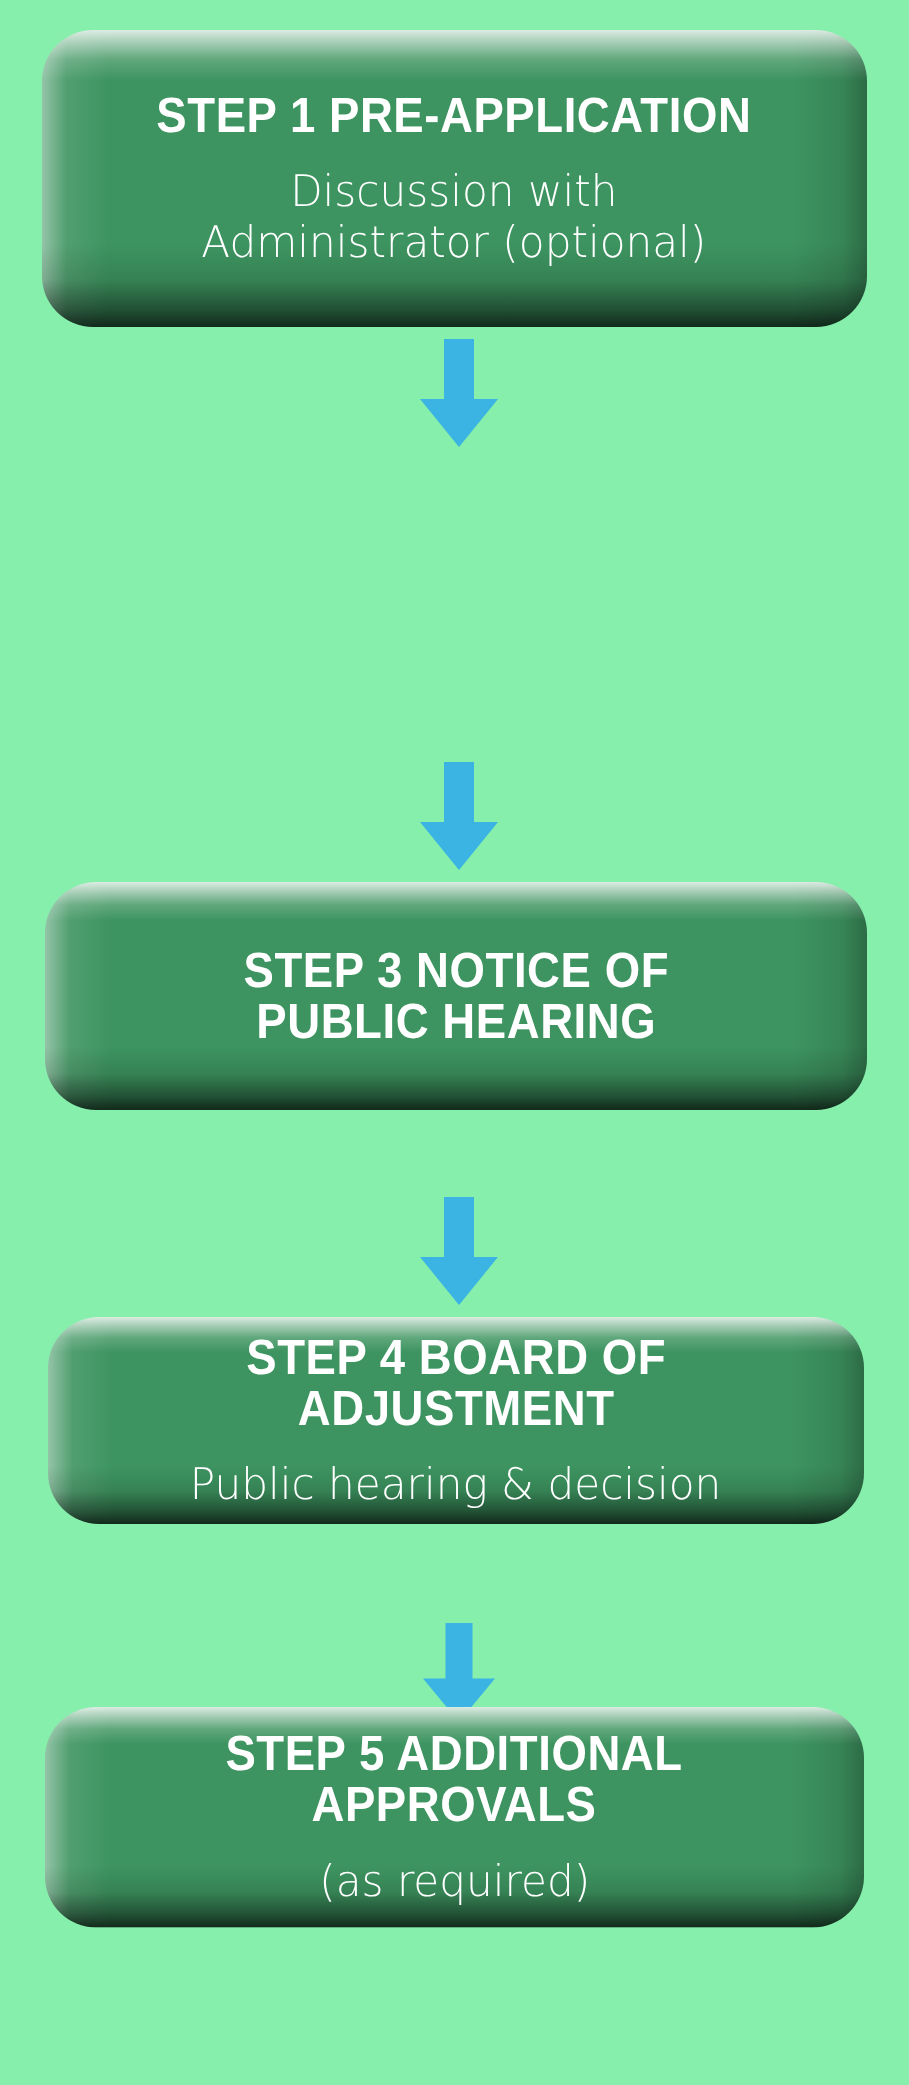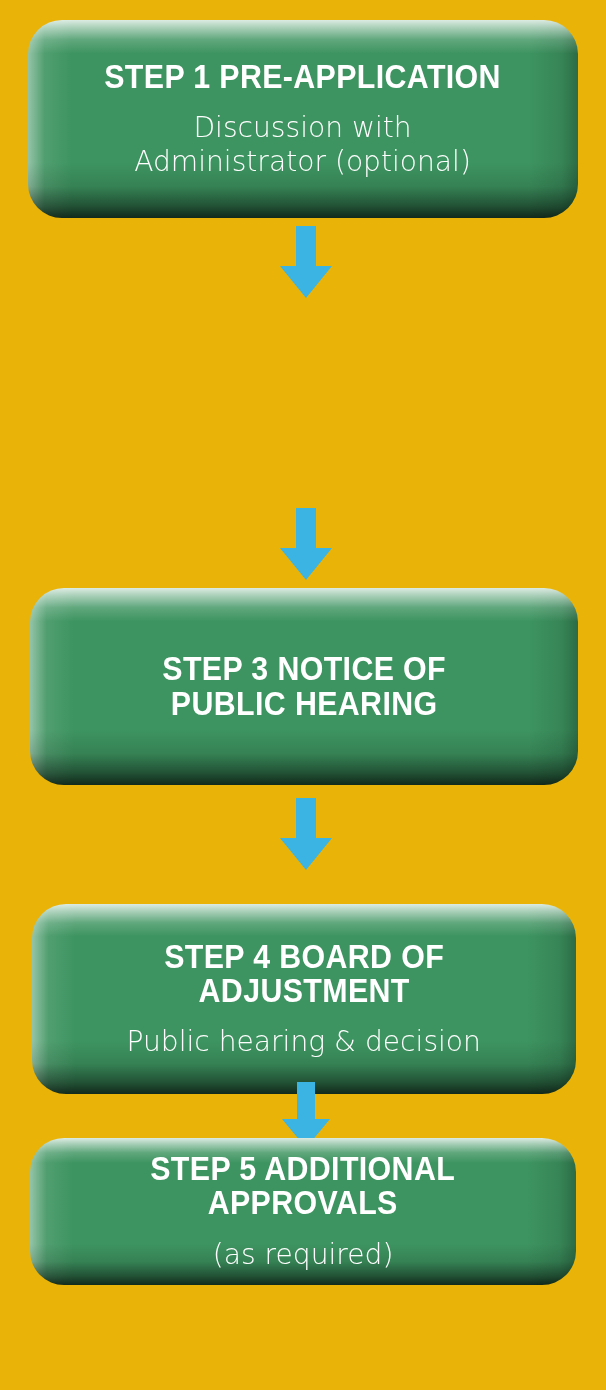--- a/index.html
+++ b/index.html
@@ -11,21 +11,21 @@
     width: 606px;
     height: 1390px;
     font-family: "Liberation Sans", sans-serif;
     overflow: hidden;
   }
 
   #flowchart {
     position: relative;
     width: 606px;
     height: 1390px;
-    background: #eab308;
+    background: #86efac;
   }
 
   
   .step-box {
     position: absolute;
     box-sizing: border-box;
     border-radius: 34px;
     background:
       
       linear-gradient(to bottom,
@@ -107,33 +107,33 @@
     </svg>
   </div>
 
 
   <div class="arrow" style="left:280px; top:508px; width:52px; height:72px;">
     <svg width="52" height="72" viewBox="0 0 52 72">
       <polygon points="16,0 36,0 36,40 52,40 26,72 0,40 16,40" fill="#3bb3e3"></polygon>
     </svg>
   </div>
 
-  <div class="step-box no-sub" style="left:30px; top:588px; width:548px; height:197px;">
+  <div class="step-box no-sub" style="left:30px; top:588px; width:548px; height:152px;">
     <div class="step-title">STEP 3 NOTICE OF
 PUBLIC HEARING</div>
 
   </div>
 
   <div class="arrow" style="left:280px; top:798px; width:52px; height:72px;">
     <svg width="52" height="72" viewBox="0 0 52 72">
       <polygon points="16,0 36,0 36,40 52,40 26,72 0,40 16,40" fill="#3bb3e3"></polygon>
     </svg>
   </div>
 
-  <div class="step-box" style="left:32px; top:878px; width:544px; height:190px;margin-top:26px;">
+  <div class="step-box" style="left:32px; top:878px; width:544px; height:138px;">
     <div class="step-title">STEP 4 BOARD OF
 ADJUSTMENT</div>
     <div class="step-sub">Public hearing &amp; decision</div>
   </div>
 
   <div class="arrow" style="left:282px; top:1082px; width:48px; height:66px;">
     <svg width="48" height="66" viewBox="0 0 48 66">
       <polygon points="15,0 33,0 33,37 48,37 24,66 0,37 15,37" fill="#3bb3e3"></polygon>
     </svg>
   </div>

